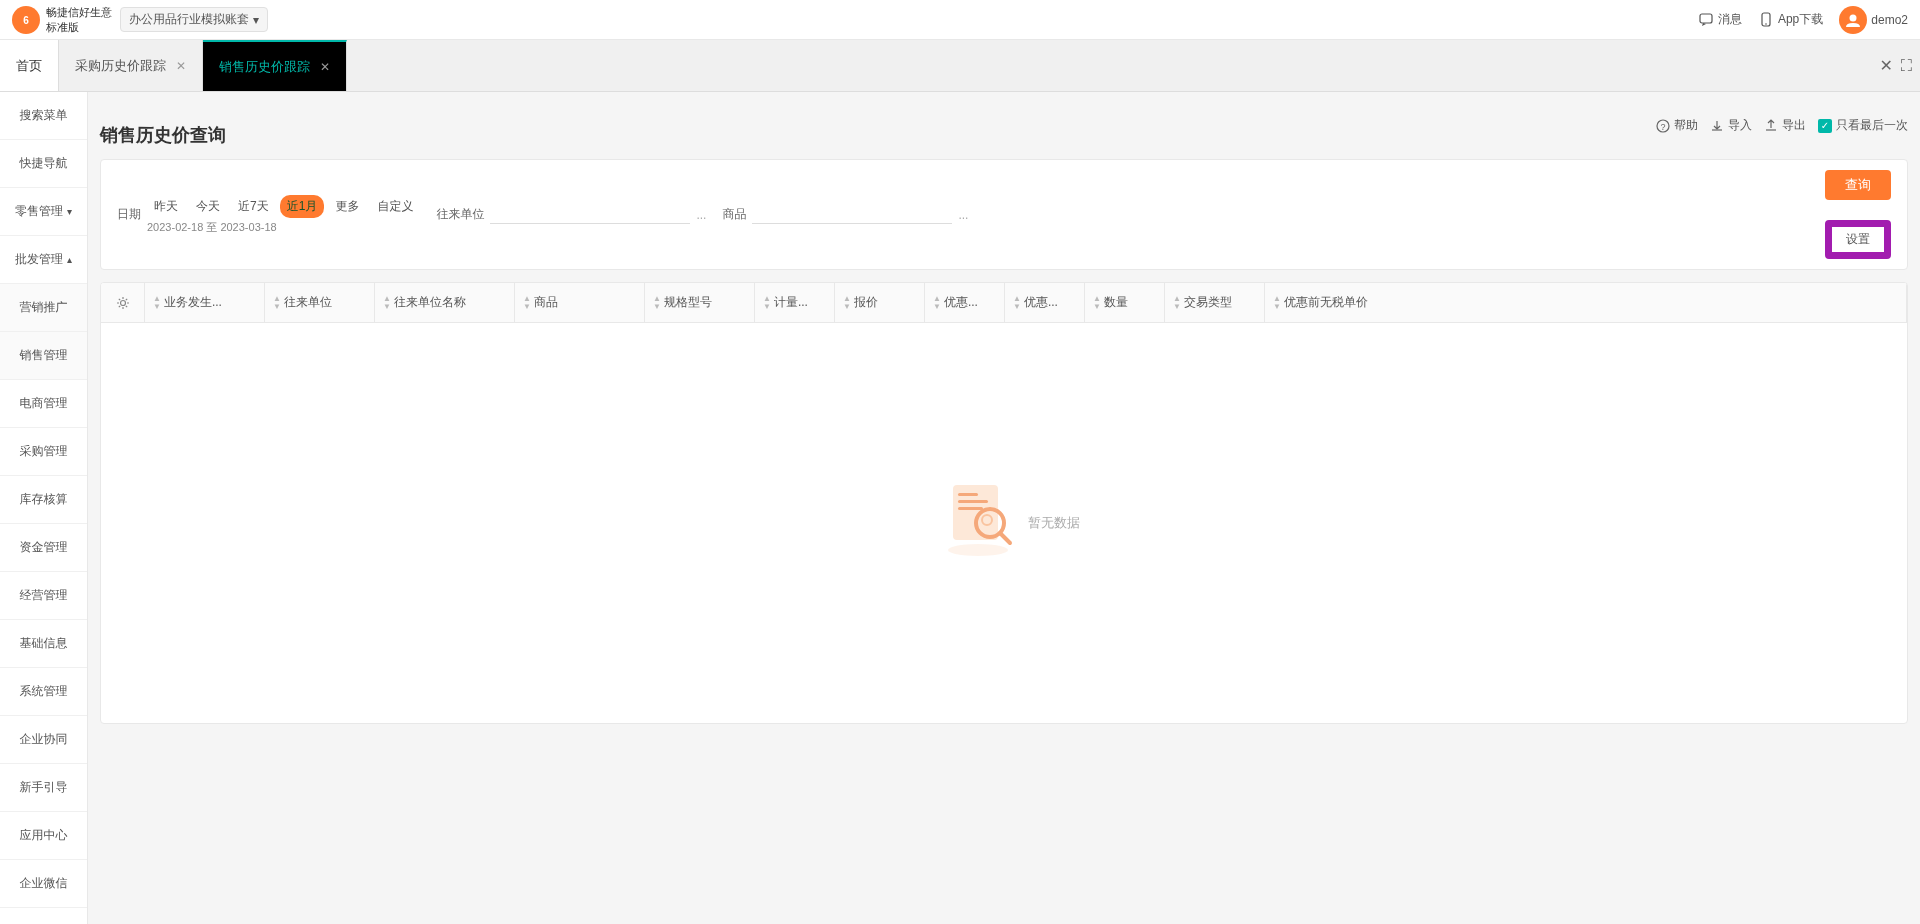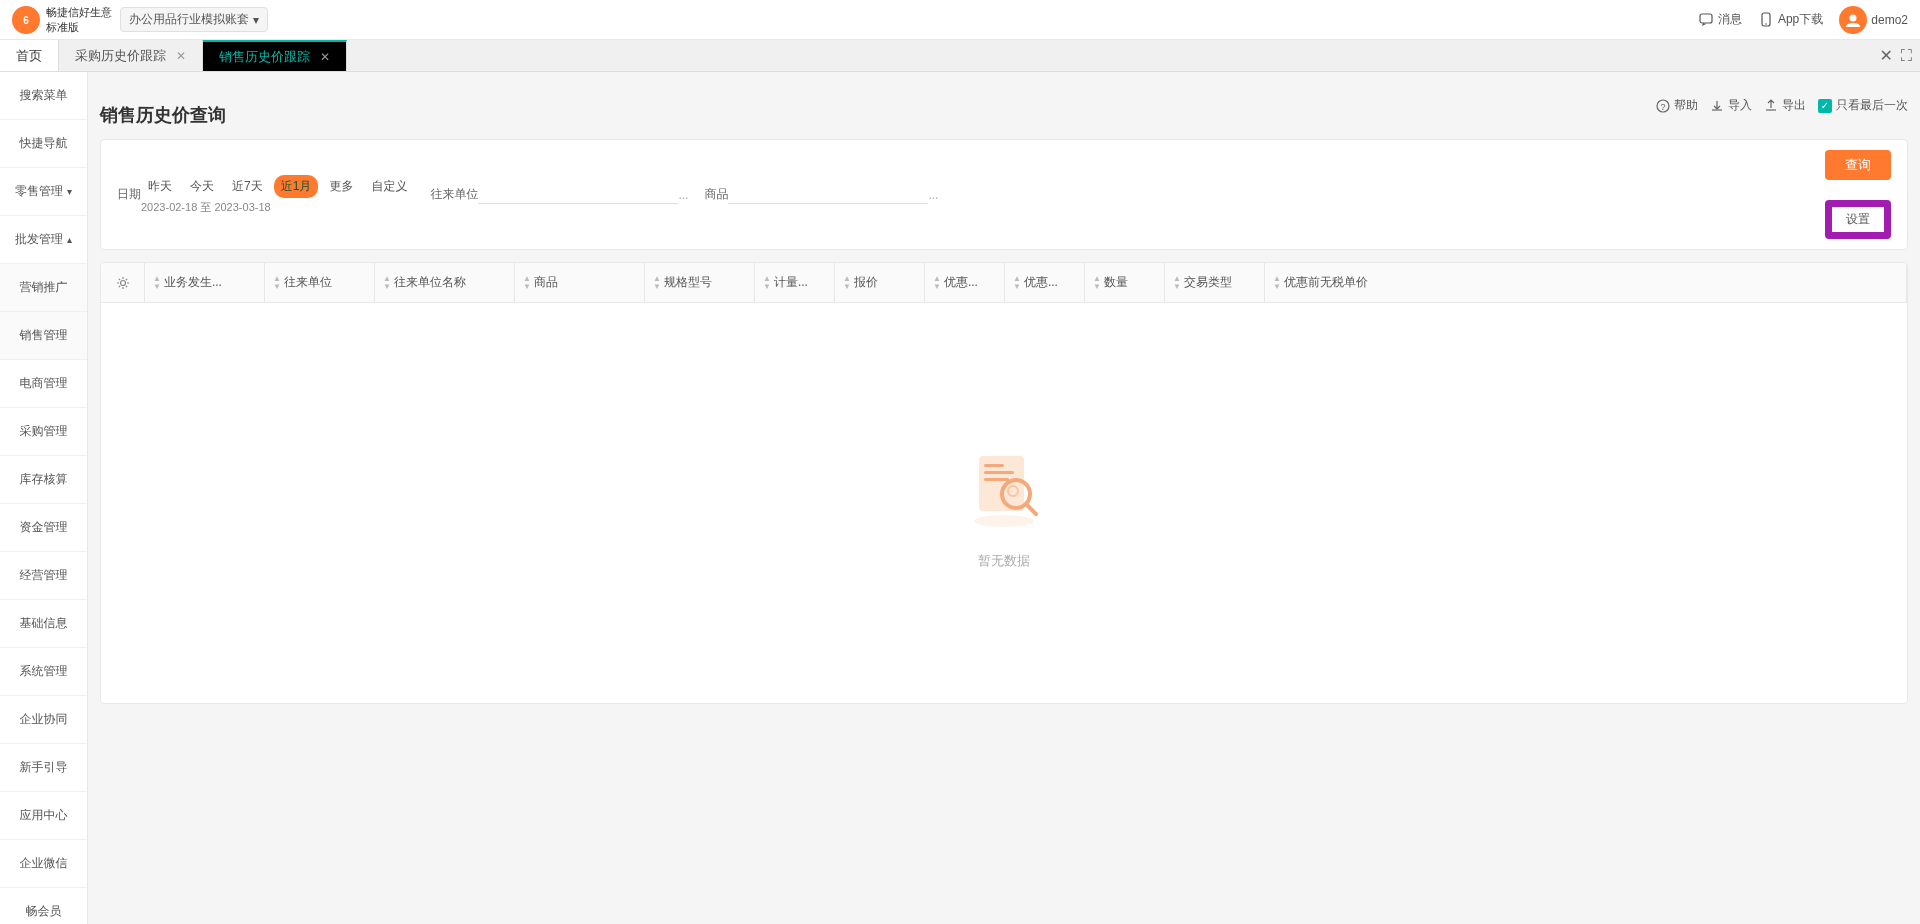--- a/index.html
+++ b/index.html
@@ -75,21 +75,21 @@
       background: #ff7a2f;
       display: flex;
       align-items: center;
       justify-content: center;
       color: white;
       font-size: 12px;
     }
 
     
     .tab-bar {
-      height: 32px;
+      height: 52px;
       background: #f0f0f0;
       display: flex;
       align-items: stretch;
       border-bottom: 1px solid #ddd;
     }
     .tab {
       display: flex;
       align-items: center;
       padding: 0 16px;
       cursor: pointer;
@@ -241,20 +241,21 @@
     }
     .filter-row {
       display: flex;
       align-items: center;
       gap: 16px;
       flex-wrap: wrap;
     }
     .filter-group {
       display: flex;
       align-items: center;
+      gap: 6px;
     }
     .filter-label {
       color: #666;
       font-size: 12px;
       white-space: nowrap;
     }
     .date-shortcuts {
       display: flex;
       align-items: center;
       gap: 4px;
@@ -365,21 +366,21 @@
 
     .table-body {
       display: flex;
       flex-direction: column;
       align-items: center;
       justify-content: center;
       min-height: 400px;
     }
     .empty-state {
       display: flex;
-      flex-direction: column;
+      flex-direction: row;
       align-items: center;
       justify-content: center;
       padding: 60px 0;
     }
     .empty-icon {
       width: 100px;
       height: 100px;
       margin-bottom: 16px;
     }
     .empty-text {

